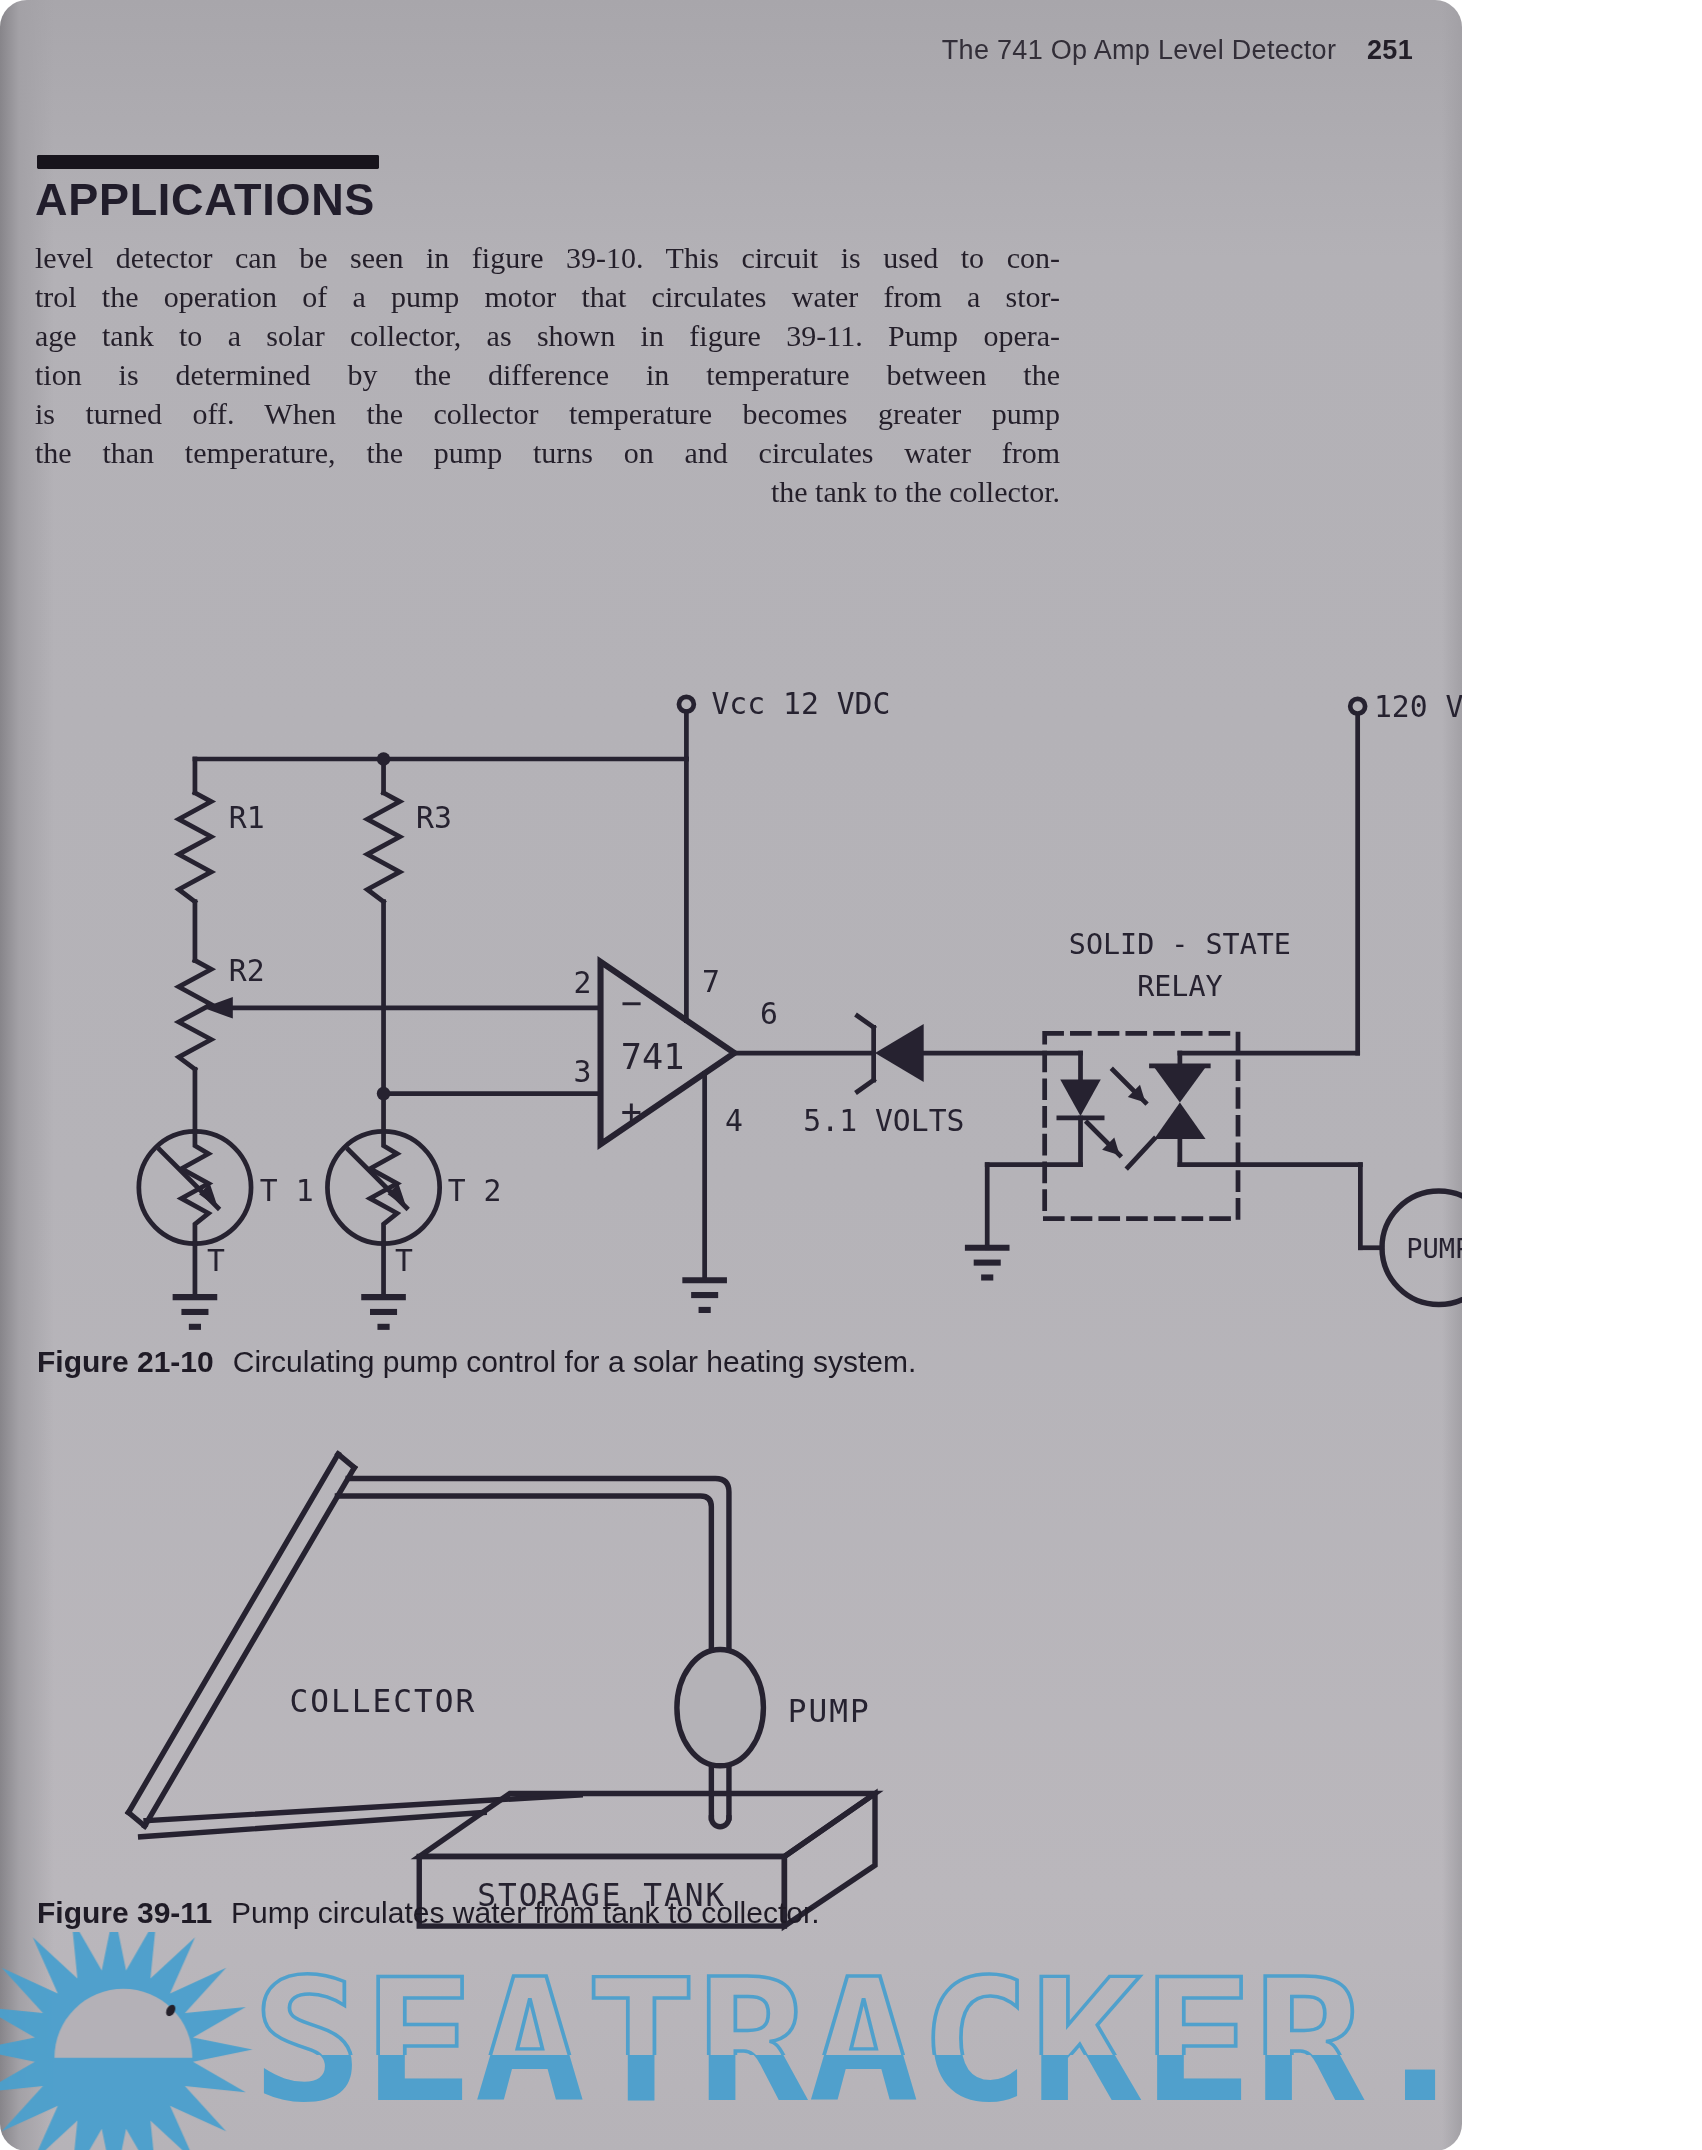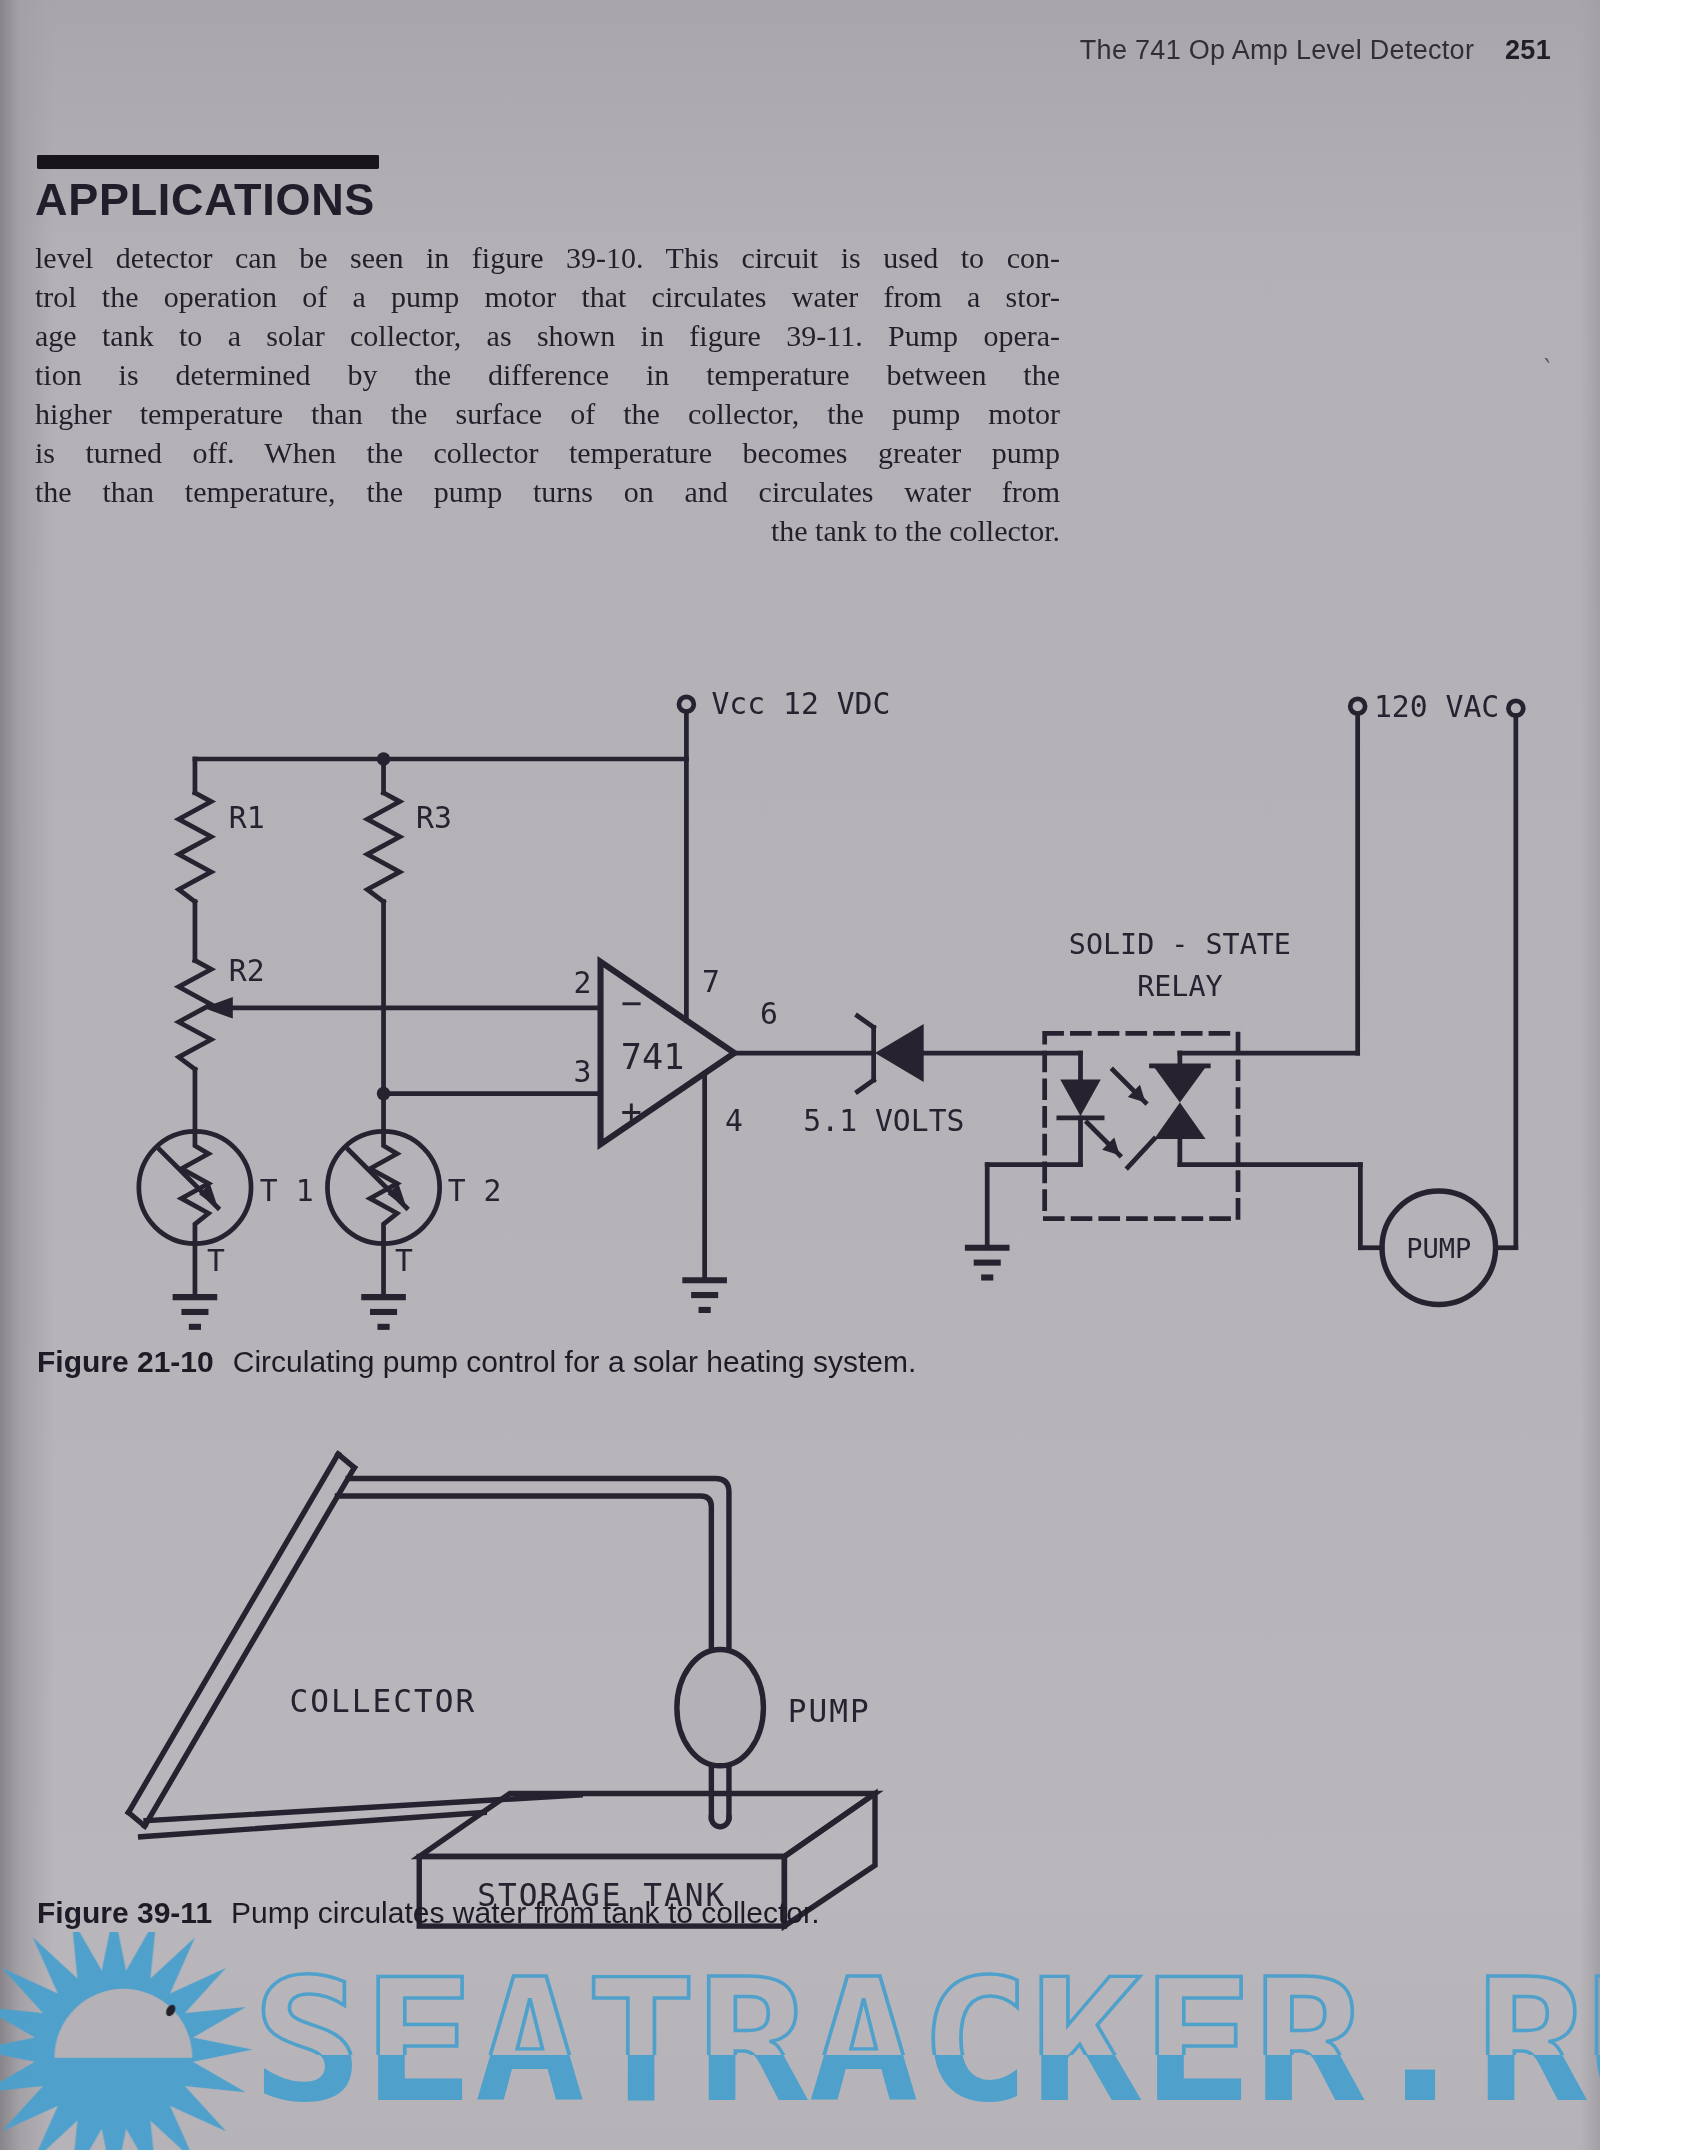--- a/index.html
+++ b/index.html
@@ -1,24 +1,25 @@
 <!DOCTYPE html>
 <html style="font-size:10.8px"><head>
 <meta charset="utf-8">
 <style>
   html,body{margin:0;padding:0;}
   .page{
-    position:relative;width:1600px;height:2151px;overflow:hidden;
+    position:relative;width:1462px;height:2151px;overflow:hidden;
     background:
       linear-gradient(90deg, #87858a 0px, #a3a1a6 19px, rgba(178,176,181,0) 54px),
       linear-gradient(270deg, #a2a0a5 0px, rgba(178,176,181,0) 20px),
       linear-gradient(180deg, #a8a6ab 0%, #b3b1b6 12%, #b5b3b8 55%, #bab7bc 88%, #b6b3b8 100%),
       #b2b0b5;
     font-family:"Liberation Sans", sans-serif;
     color:#27222c;
+    border-radius:27px;
   }
   .hdr{position:absolute;top:35px;right:49px;font-size:27px;color:#322e38;letter-spacing:0.3px;}
   .hdr b{font-weight:700;margin-left:23px;color:#221e28;}
   .blackbar{position:absolute;left:37px;top:155px;width:342px;height:14px;background:#17141c;border-radius:1.4px;}
   .apps{position:absolute;left:35px;top:174px;font-size:45px;font-weight:700;letter-spacing:0.7px;color:#211d2b;}
   .para{position:absolute;left:35px;top:238px;width:1025px;font-family:"Liberation Serif", serif;
         font-size:30px;color:#241f2a;}
   .pline{height:39px;line-height:39px;text-align:justify;overflow:hidden;}
   .pline::after{content:"";display:inline-block;width:100%;height:0;}
   .pline.first{text-indent:26px;}
@@ -44,21 +45,20 @@
   <div class="tick">`</div>
 
   <div class="blackbar"></div>
   <div class="apps">APPLICATIONS</div>
 
   <div class="para">
     <div class="pline">level detector can be seen in figure 39-10. This circuit is used to con-</div>
     <div class="pline">trol the operation of a pump motor that circulates water from a stor-</div>
     <div class="pline">age tank to a solar collector, as shown in figure 39-11. Pump opera-</div>
     <div class="pline">tion is determined by the difference in temperature between the</div>
-    <div class="pline">higher temperature than the surface of the collector, the pump motor</div>
     <div class="pline">is turned off. When the collector temperature becomes greater pump</div>
     <div class="pline">the than temperature, the pump turns on and circulates water from</div>
     <div class="pline last">the tank to the collector.</div>
   </div>
 
   <svg style="top:663px" width="1702" height="676" viewBox="0 980 2517 1000">
     <defs>
       <g id="gnd" stroke="#262230" stroke-width="9">
         <line x1="-33" y1="0" x2="33" y2="0"></line>
         <line x1="-20" y1="22" x2="20" y2="22"></line>

